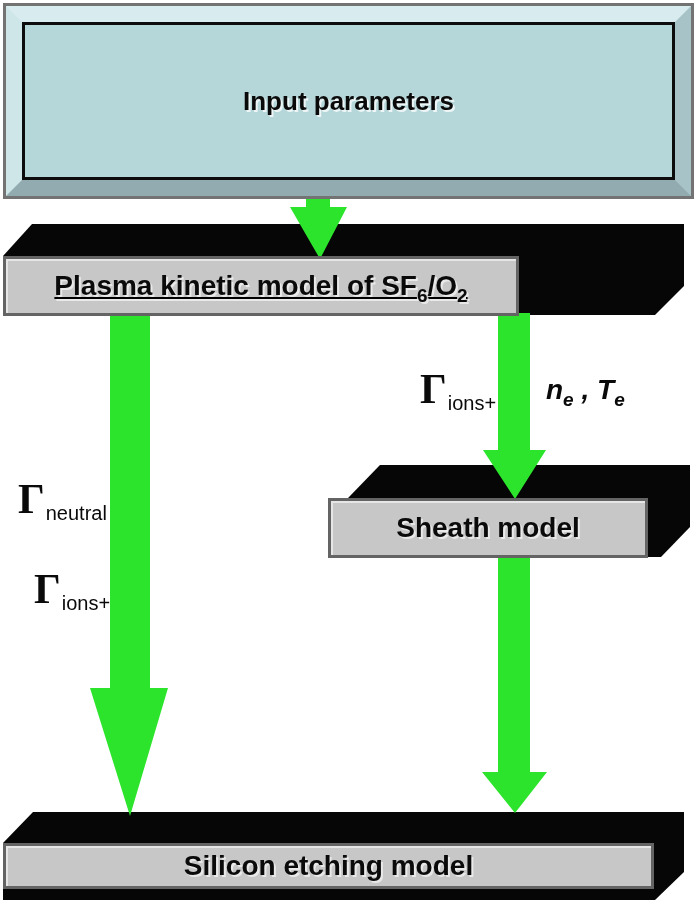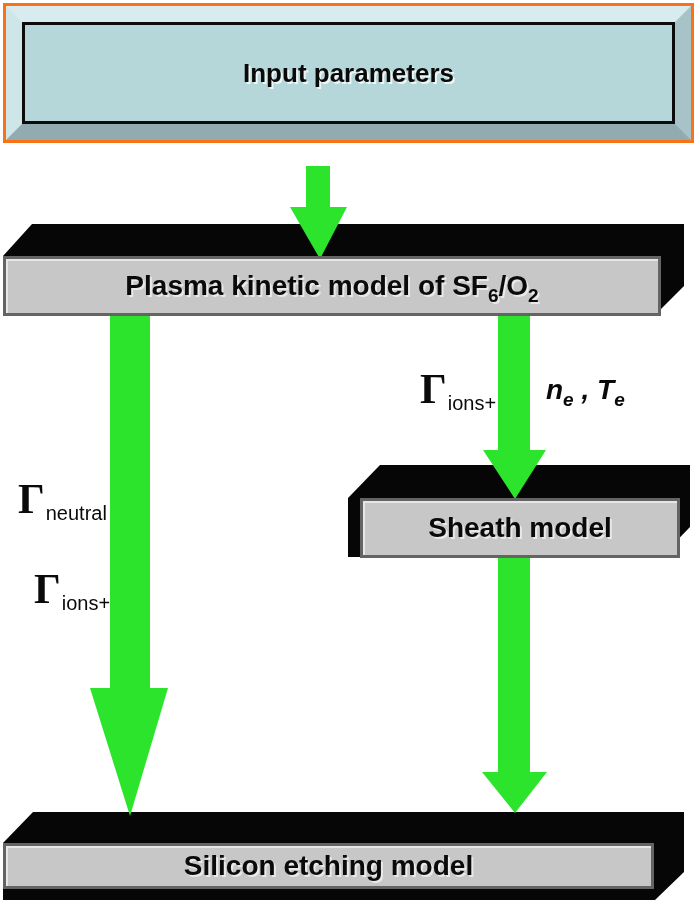--- a/index.html
+++ b/index.html
@@ -4,22 +4,22 @@
 <style>
   html,body { margin:0; padding:0; background:#ffffff; }
   .stage {
     position:relative; width:700px; height:905px; background:#ffffff;
     font-family:"Liberation Sans", sans-serif; overflow:hidden;
   }
   .layer { position:absolute; left:0; top:0; width:700px; height:905px; }
 
   
   .box1 {
-    position:absolute; left:3px; top:3px; width:691px; height:140px;
-    box-sizing:border-box; border:3px solid #f97316; background:#0c0c0c;
+    position:absolute; left:3px; top:3px; width:691px; height:196px;
+    box-sizing:border-box; border:3px solid #737373; background:#0c0c0c;
   }
   .bevel {
     width:100%; height:100%; box-sizing:border-box;
     border:16px solid;
     border-top-color:#d8ecef; border-left-color:#cfe6e9;
     border-right-color:#a8c3c8; border-bottom-color:#92abb0;
   }
   .panel {
     width:100%; height:100%; box-sizing:border-box;
     border:3px solid #0c0c0c; background:#b6d7da;
@@ -37,22 +37,22 @@
     background:#c7c7c7; border:3px solid #646464;
     box-shadow: inset 2px 2px 0 rgba(255,255,255,0.55);
     display:flex; align-items:center; justify-content:center;
   }
   .face .boxtext {
     font-weight:bold; font-size:28px; color:#0a0a0a; white-space:nowrap;
     text-shadow:2px 2px 0 rgba(255,255,255,0.6);
   }
   .face .sub { font-size:19px; position:relative; top:7px; }
 
-  #plasma-face  { left:3px;   top:256px; width:658px; height:60px; }
-  #sheath-face  { left:360px; top:498px; width:320px; height:60px; }
+  #plasma-face  { left:3px;   top:256px; width:516px; height:60px;text-decoration:underline; }
+  #sheath-face  { left:328px; top:498px; width:320px; height:60px; }
   #etching-face { left:3px;   top:843px; width:651px; height:46px; }
 
   
   .fluxlabel { position:absolute; white-space:nowrap; color:#0a0a0a; }
   .gamma {
     font-family:"Liberation Serif", serif; font-weight:bold;
     font-size:42px; line-height:1;
   }
   .gsub {
     font-family:"Liberation Sans", sans-serif; font-weight:normal;

